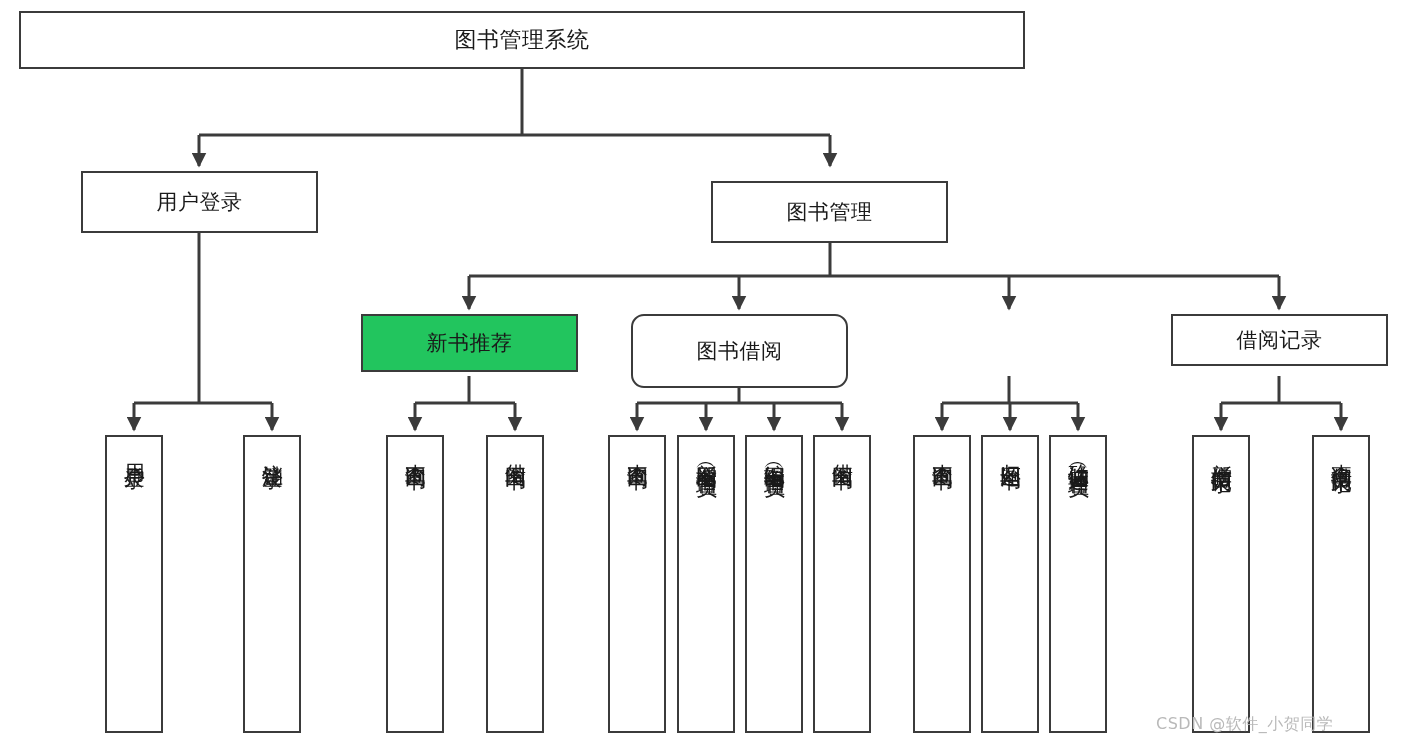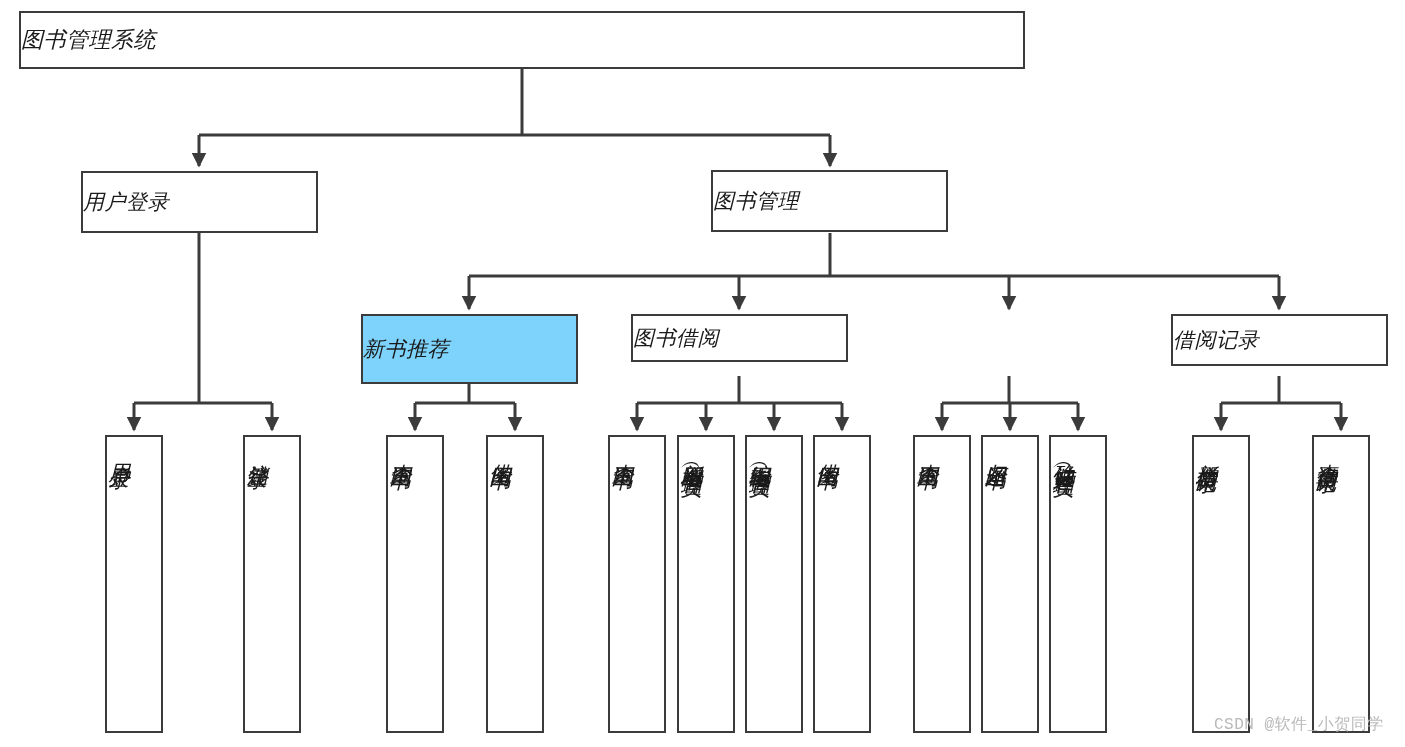--- a/index.html
+++ b/index.html
@@ -26,22 +26,22 @@
     height: 747px;
     pointer-events: none;
   }
   .node {
     position: absolute;
     box-sizing: border-box;
     background: #ffffff;
     border: 2px solid #fca5a5;
     display: flex;
     align-items: center;
+    justify-content: center;
     color: #1a1a1a;
-    font-style: italic;
   }
   .node-label {
     display: block;
     text-align: center;
     line-height: 1.18;
     letter-spacing: 0.5px;
     white-space: pre;
   }
   
   .node.horizontal .node-label {
@@ -128,28 +128,28 @@
     </g>
   </svg>
 
   <div class="node horizontal root" style="left: 19px; top: 11px; width: 1006px; height: 58px; border-color: rgb(59, 59, 59); background: rgb(255, 255, 255); color: rgb(26, 26, 26);">
     <span class="node-label">图书管理系统</span>
   </div>
 
   <div class="node horizontal" style="left: 81px; top: 171px; width: 237px; height: 62px; border-color: rgb(59, 59, 59); background: rgb(255, 255, 255); color: rgb(26, 26, 26);">
     <span class="node-label">用户登录</span>
   </div>
-  <div class="node horizontal" style="left: 711px; top: 170px; width: 237px; height: 62px; border-color: rgb(59, 59, 59); background: rgb(255, 255, 255); color: rgb(26, 26, 26);">
+  <div class="node horizontal" style="left: 711px; top: 181px; width: 237px; height: 62px; border-color: rgb(59, 59, 59); background: rgb(255, 255, 255); color: rgb(26, 26, 26);">
     <span class="node-label">图书管理</span>
   </div>
 
-  <div class="node horizontal" style="left: 361px; top: 314px; width: 217px; height: 70px; border-color: rgb(59, 59, 59); background: #7dd3fc; color: rgb(26, 26, 26);">
+  <div class="node horizontal" style="left: 361px; top: 314px; width: 217px; height: 58px; border-color: rgb(59, 59, 59); background: #22c55e; color: rgb(26, 26, 26);">
     <span class="node-label">新书推荐</span>
   </div>
-  <div class="node horizontal" style="left: 631px; top: 314px; width: 217px; height: 48px; border-color: rgb(59, 59, 59); background: rgb(255, 255, 255); color: rgb(26, 26, 26);">
+  <div class="node horizontal" style="left: 631px; top: 314px; width: 217px; height: 74px; border-color: rgb(59, 59, 59); background: rgb(255, 255, 255); color: rgb(26, 26, 26); border-radius: 13px;">
     <span class="node-label">图书借阅</span>
   </div>
   <div class="node horizontal" style="left: 1171px; top: 314px; width: 217px; height: 52px; border-color: rgb(59, 59, 59); background: rgb(255, 255, 255); color: rgb(26, 26, 26);">
     <span class="node-label">借阅记录</span>
   </div>
 
   <div class="node vertical" style="left: 105px; top: 435px; width: 58px; height: 298px; border-color: rgb(59, 59, 59); background: rgb(255, 255, 255); color: rgb(26, 26, 26);">
     <span class="node-label">用户登录</span>
   </div>
   <div class="node vertical" style="left: 243px; top: 435px; width: 58px; height: 298px; border-color: rgb(59, 59, 59); background: rgb(255, 255, 255); color: rgb(26, 26, 26);">
@@ -182,15 +182,15 @@
   <div class="node vertical" style="left: 1049px; top: 435px; width: 58px; height: 298px; border-color: rgb(59, 59, 59); background: rgb(255, 255, 255); color: rgb(26, 26, 26);">
     <span class="node-label">确认归还（管理员）</span>
   </div>
   <div class="node vertical" style="left: 1192px; top: 435px; width: 58px; height: 298px; border-color: rgb(59, 59, 59); background: rgb(255, 255, 255); color: rgb(26, 26, 26);">
     <span class="node-label">新增借阅记录</span>
   </div>
   <div class="node vertical" style="left: 1312px; top: 435px; width: 58px; height: 298px; border-color: rgb(59, 59, 59); background: rgb(255, 255, 255); color: rgb(26, 26, 26);">
     <span class="node-label">查询借阅记录</span>
   </div>
 
-  <div class="watermark" style="left: 1214px; top: 714px; color: rgb(185, 185, 185); font-family: Liberation Mono, monospace;">CSDN @软件_小贺同学</div>
+  <div class="watermark" style="left: 1156px; top: 714px; color: rgb(185, 185, 185);">CSDN @软件_小贺同学</div>
 
 </div>
 
 </body></html>

